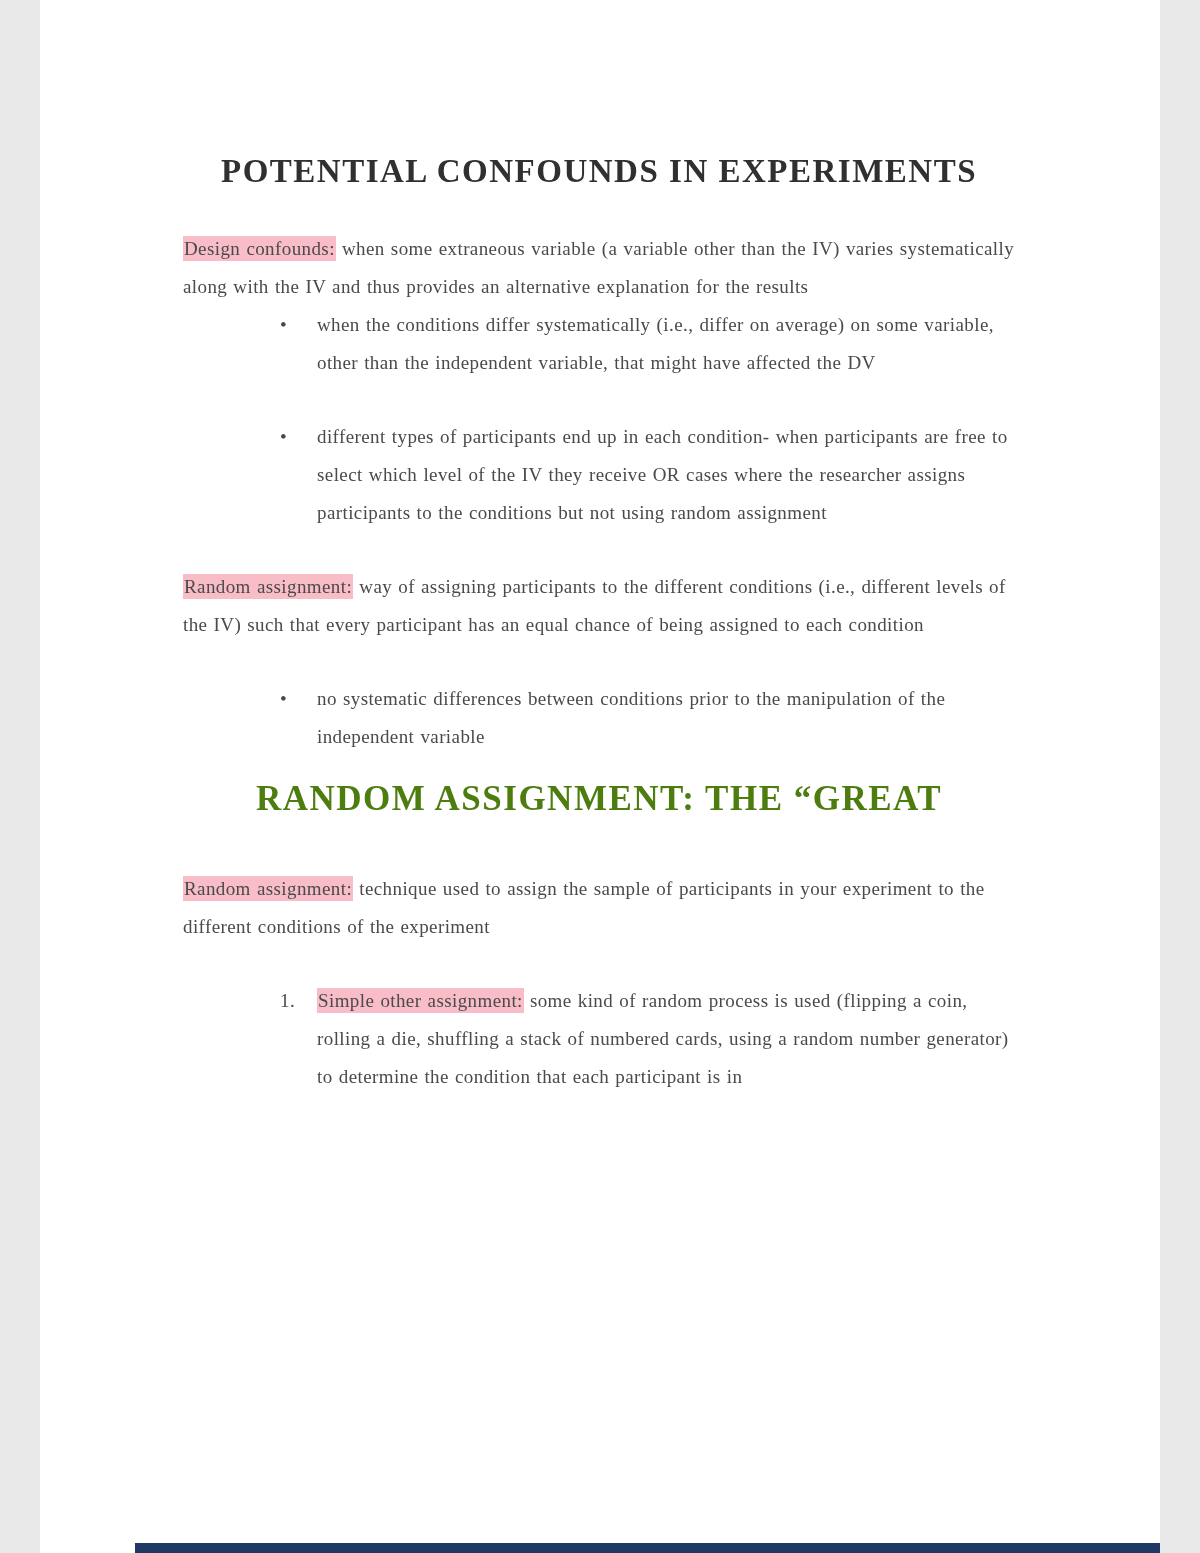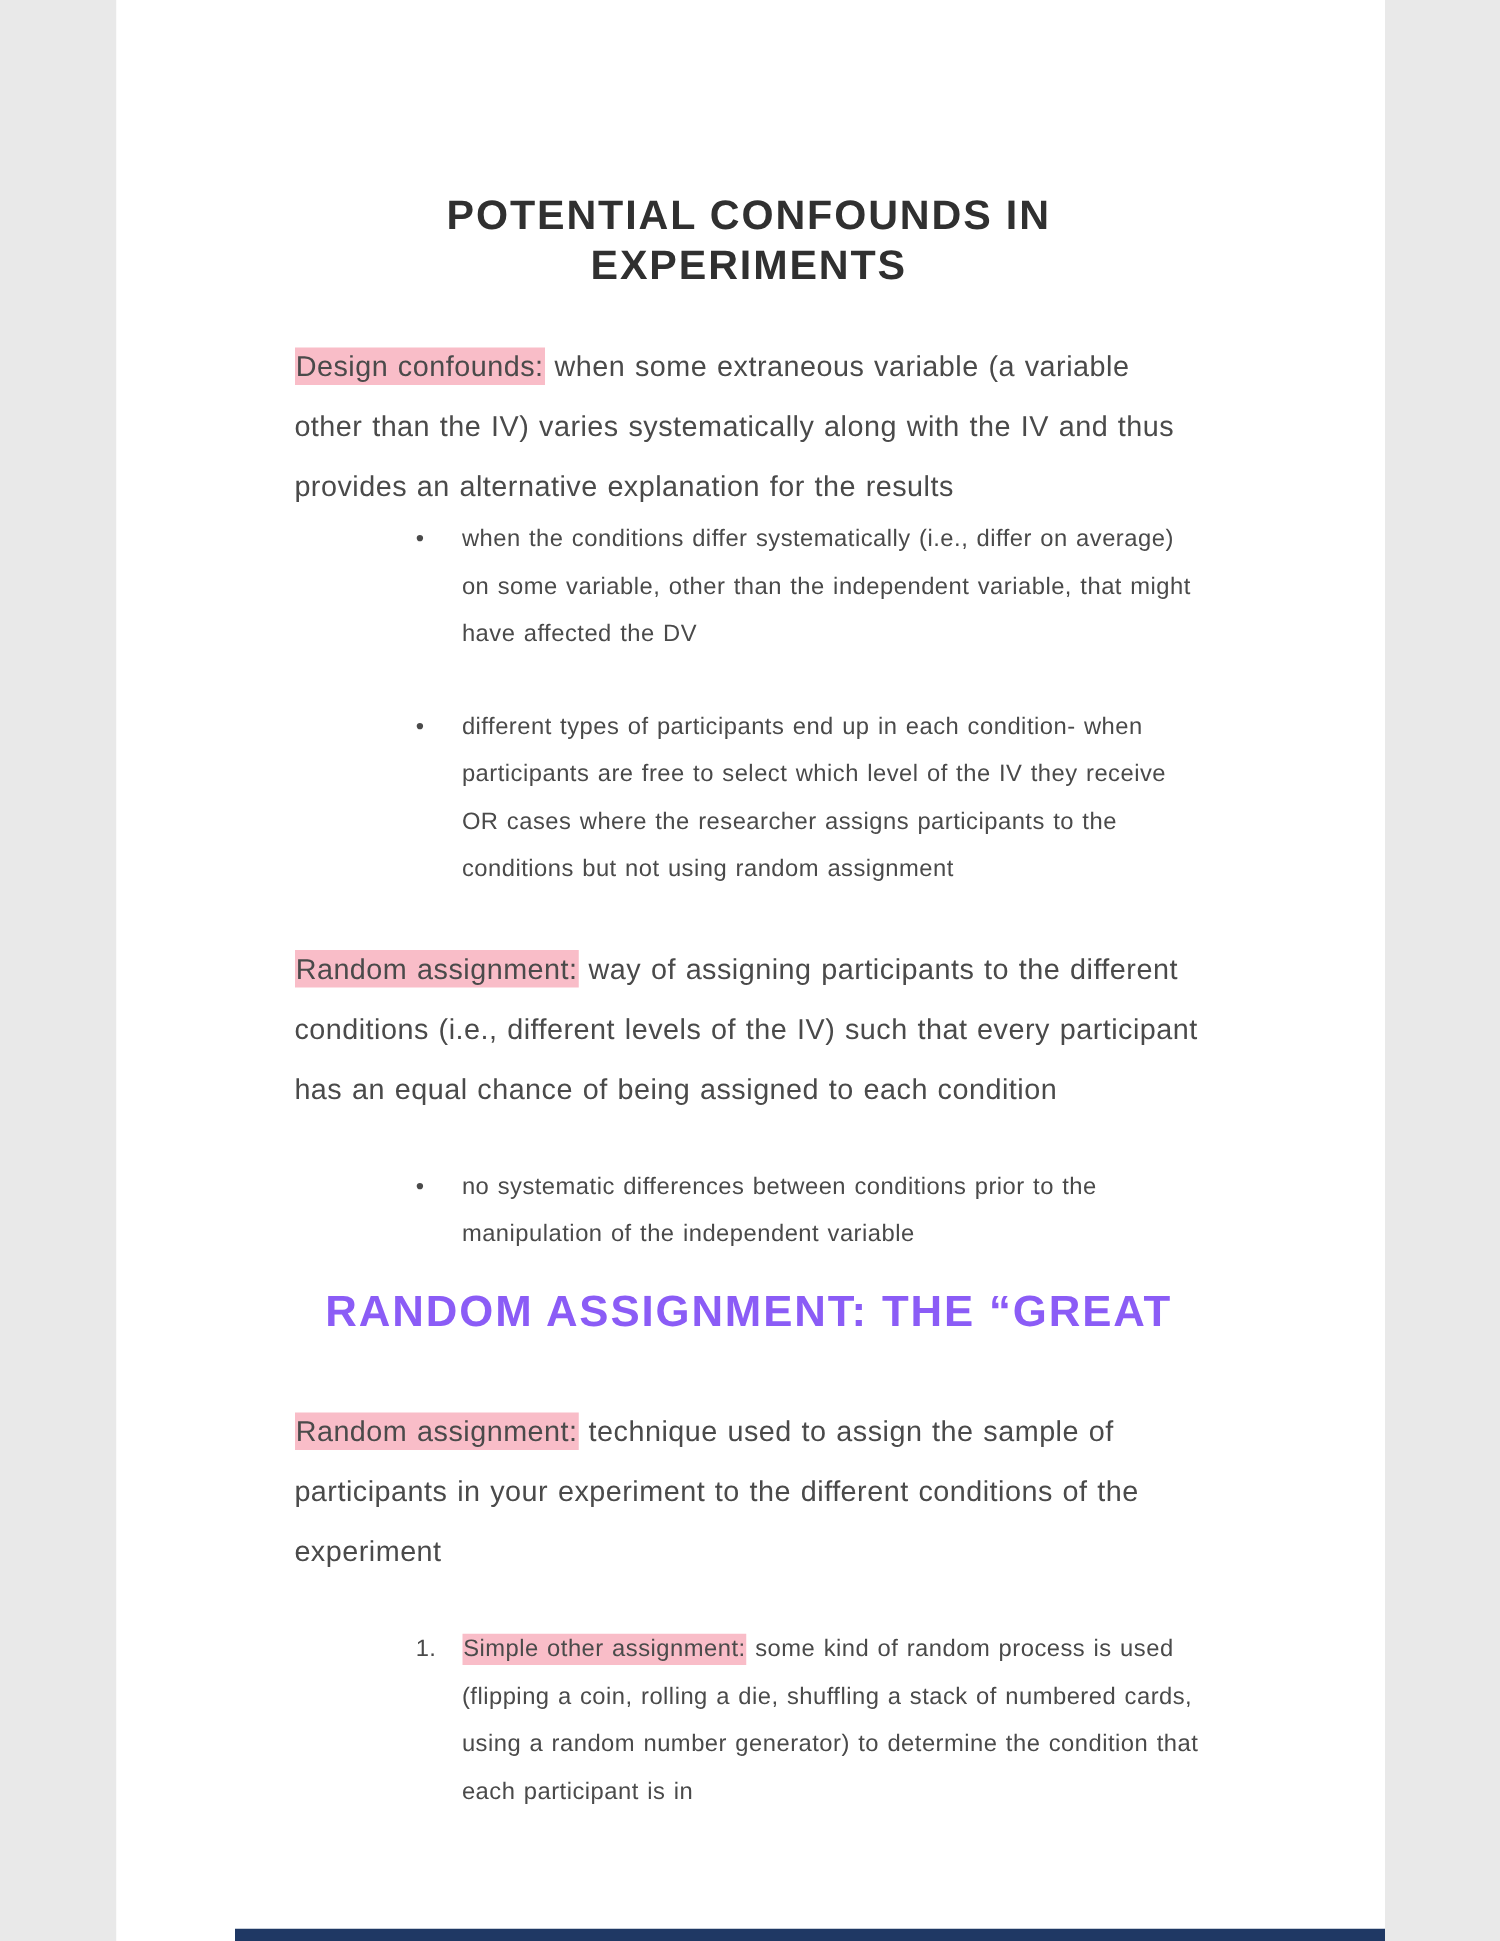--- a/index.html
+++ b/index.html
@@ -1,50 +1,50 @@
 <!DOCTYPE html>
 <html style="--highlight: #f9bdc8; --footer-bar: #1f3864; --body-text: #4a4a4a; --heading-text: #303030;"><head>
 <meta charset="utf-8">
 <style>
   html, body { margin: 0; padding: 0; background: #e9e9e9; }
   .page {
     position: relative;
-    width: 1015px;
+    width: 1120px;
     height: 1553px;
     margin: 0 auto;
     background: #ffffff;
-    font-family: Liberation Sans, sans-serif;
+    font-family: Liberation Serif, serif;
     color: #4a4a4a;
     overflow: hidden;
   }
   .content {
     padding: 152px 145px 0 143px;
   }
   .doc-title {
     margin: 0 0 38px 0;
     font-size: 33px;
     font-weight: bold;
     letter-spacing: 1.5px;
     color: #303030;
     text-align: center;
     line-height: 1.2;
   }
   .doc-heading2 {
     margin: 18px 0 46px 0;
     font-size: 35px;
     font-weight: bold;
     letter-spacing: 1.5px;
-    color: #8b5cf6;
+    color: #4d7c0f;
     text-align: center;
     line-height: 50px;
   }
   .para {
     margin: 0;
-    font-size: 23px;
-    line-height: 48px;
+    font-size: 19px;
+    line-height: 38px;
     letter-spacing: 0.4px;
     word-spacing: 1px;
   }
   .hl {
     background: var(--highlight, #f9bdc8);
     padding: 2px 1px;
   }
   .bullet-item, .num-item {
     display: flex;
     margin-left: 97px;

